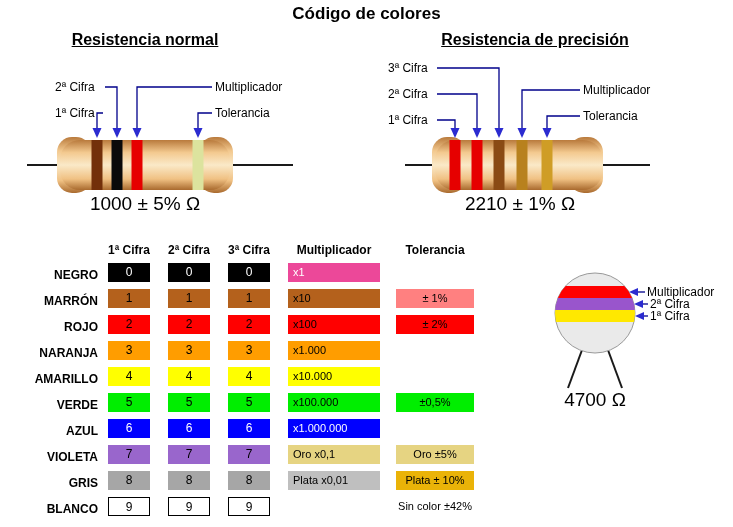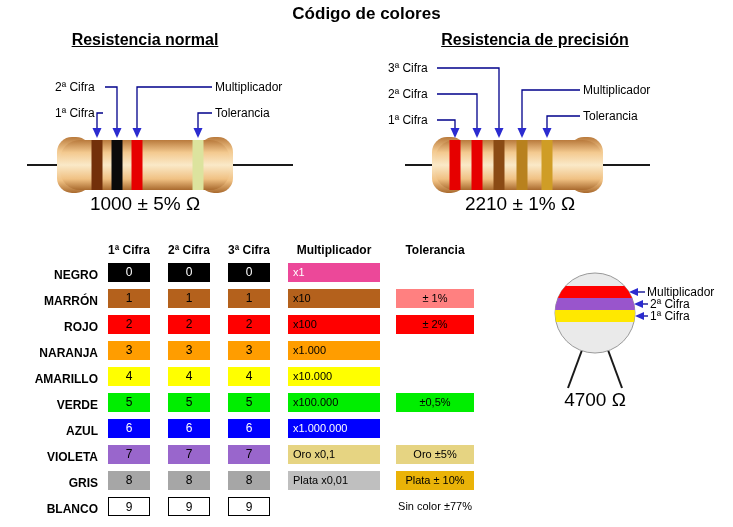--- a/index.html
+++ b/index.html
@@ -235,18 +235,18 @@
           <div class="cell digit" style="background: rgb(166, 166, 166); color: rgb(0, 0, 0);">8</div>
           <div class="cell mult" style="background: rgb(191, 191, 191); color: rgb(0, 0, 0);">Plata x0,01</div>
           <div class="cell tol" style="background: #eab308; color: rgb(0, 0, 0);">Plata ± 10%</div>
         </div>
         <div class="trow">
           <div class="rlabel">BLANCO</div>
           <div class="cell digit" style="background: rgb(255, 255, 255); color: rgb(0, 0, 0); border: 1px solid rgb(0, 0, 0);">9</div>
           <div class="cell digit" style="background: rgb(255, 255, 255); color: rgb(0, 0, 0); border: 1px solid rgb(0, 0, 0);">9</div>
           <div class="cell digit" style="background: rgb(255, 255, 255); color: rgb(0, 0, 0); border: 1px solid rgb(0, 0, 0);">9</div>
           <div class="cell mult"></div>
-          <div class="cell tol" style="background: rgb(255, 255, 255); color: rgb(0, 0, 0);">Sin color ±77%</div>
+          <div class="cell tol" style="background: rgb(255, 255, 255); color: rgb(0, 0, 0);">Sin color ±42%</div>
         </div>
       </div>
   </div>
 
 </div>
 
 </body></html>

